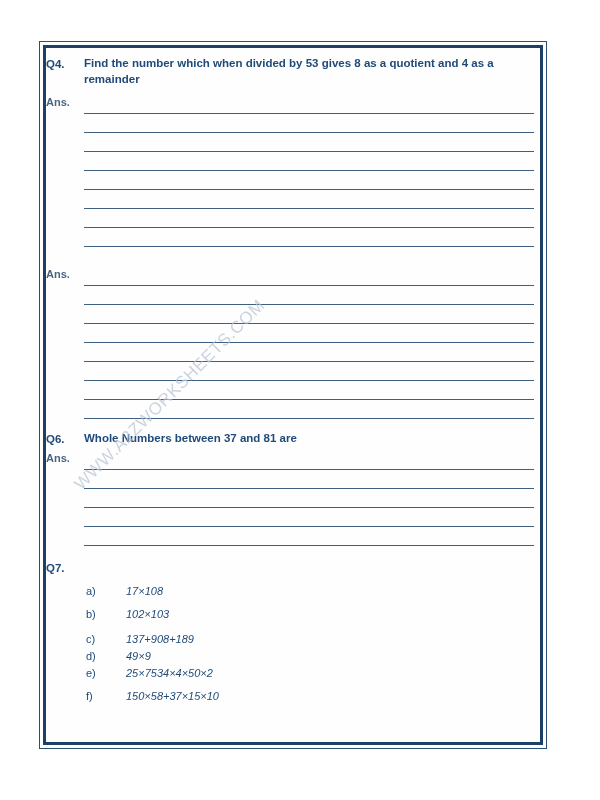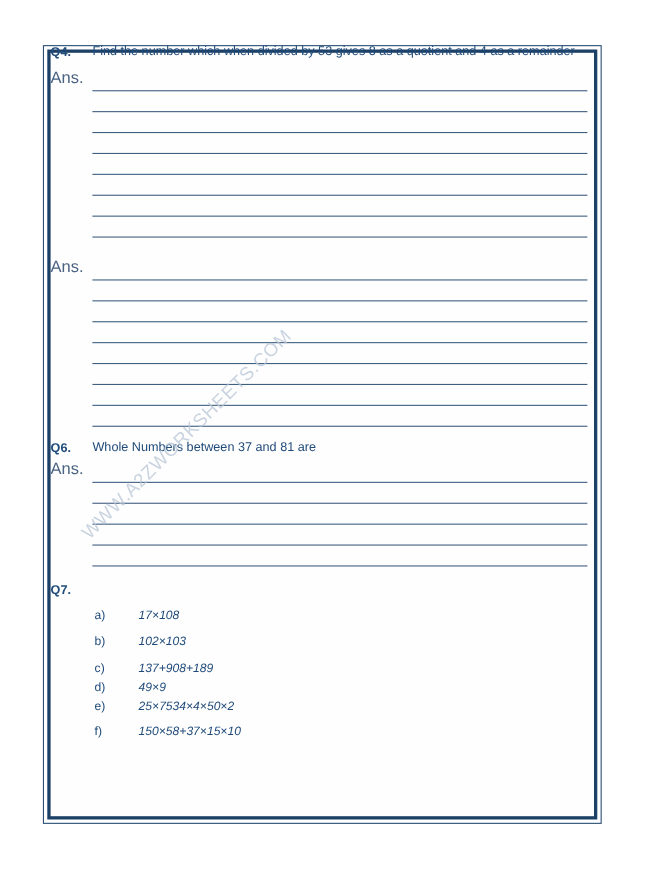--- a/index.html
+++ b/index.html
@@ -61,21 +61,21 @@
     opacity: 0.75;
     white-space: nowrap;
     pointer-events: none;
     z-index: 4;
   }
 
   
   .content {
     position: absolute;
     left: 46px;
-    top: 40px;
+    top: 56px;
     width: 494px;
     height: 651px;
     overflow: hidden;
     z-index: 2;
   }
 
   .qblock { position: relative; }
 
   .qrow {
     display: flex;
@@ -86,35 +86,35 @@
     flex: 0 0 38px;
     font-size: 11.5px;
     font-weight: bold;
     color: #1f4a79;
     line-height: 15px;
     padding-top: 1px;
   }
   .qtext {
     flex: 1 1 auto;
     font-size: 11.5px;
-    font-weight: normal;
+    font-weight: bold;
     color: #1f4a79;
     line-height: 15.5px;
     padding-right: 8px;
   }
 
   .ansrow {
     display: flex;
     align-items: flex-start;
   }
   .anslabel {
     width: 38px;
     flex: 0 0 38px;
-    font-size: 15px;
-    font-weight: normal;
+    font-size: 11px;
+    font-weight: bold;
     color: #4a6382;
     line-height: 14px;
   }
   .anslines {
     flex: 1 1 auto;
     padding-right: 6px;
   }
   .ansline {
     height: 18px;
     border-bottom: 1px solid #3f5f80;

